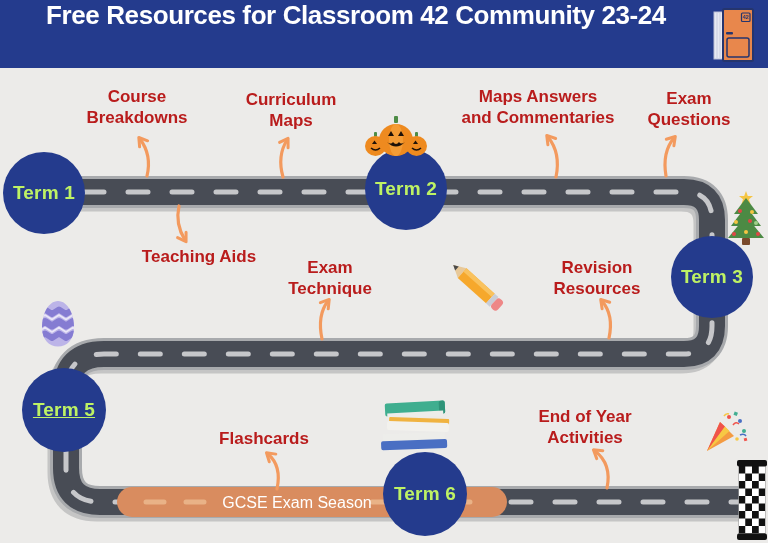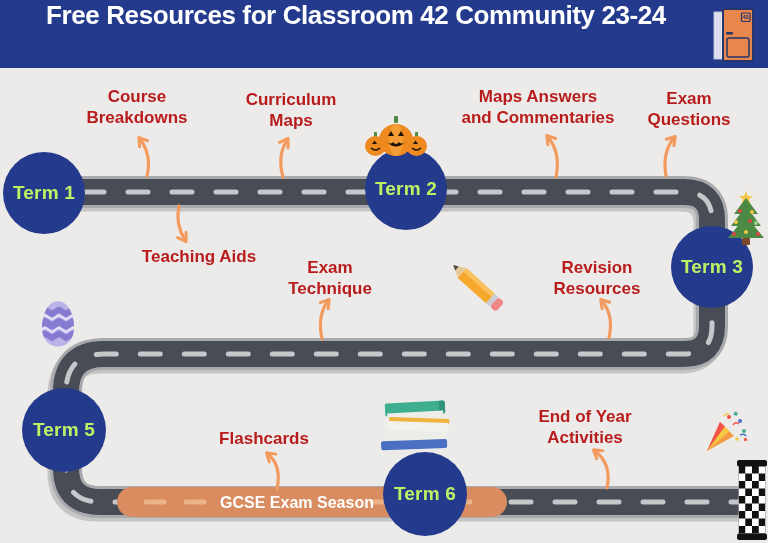--- a/index.html
+++ b/index.html
@@ -10,21 +10,21 @@
           display:flex;justify-content:center;}
   .title{margin:0;padding-right:56px;color:#FFFFFF;font-size:26px;font-weight:700;
          letter-spacing:-0.4px;white-space:nowrap;}
   .door{position:absolute;right:7px;top:5px;}
   .term{position:absolute;background:#243B8D;border-radius:50%;display:flex;
         align-items:center;justify-content:center;color:#bef264;font-weight:700;
         font-size:19px;letter-spacing:0.2px;}
   .res{position:absolute;transform:translateX(-50%);text-align:center;white-space:pre-line;
        color:#b91c1c;font-weight:700;font-size:17px;line-height:21px;}
   .gcse{position:absolute;left:297px;top:494px;transform:translateX(-50%);
-        color:#FFFFFF;font-weight:700;font-size:16px;white-space:nowrap;}
+        color:#FFFFFF;font-weight:400;font-size:16px;white-space:nowrap;}
   .deco{position:absolute;}
   .pencil-wrap{transform:rotate(42deg);transform-origin:center;}
 </style>
 </head>
 <body>
 
 <div class="canvas">
 
   <svg class="layer" width="768" height="543">
     <g>
@@ -41,24 +41,24 @@
   </svg>
 
   <div class="gcse">GCSE Exam Season</div>
 
   <div class="term" style="left:3px;top:152px;width:82px;height:82px;">
       <span>Term 1</span>
     </div>
   <div class="term" style="left:365px;top:148px;width:82px;height:82px;">
       <span>Term 2</span>
     </div>
-  <div class="term" style="left:671px;top:226px;width:82px;height:82px;text-align:center;">
+  <div class="term" style="left:671px;top:236px;width:82px;height:82px;text-align:center;">
       <span>Term 3</span>
     </div>
-  <div class="term" style="left:22px;top:388px;width:84px;height:84px;">
+  <div class="term" style="left:22px;top:368px;width:84px;height:84px;text-decoration:underline;">
       <span>Term 5</span>
     </div>
   <div class="term" style="left:383px;top:452px;width:84px;height:84px;">
       <span>Term 6</span>
     </div>
 
   <div class="res" style="left:137px;top:86px;">Course
 Breakdowns</div>
   <div class="res" style="left:291px;top:89px;">Curriculum
 Maps</div>

